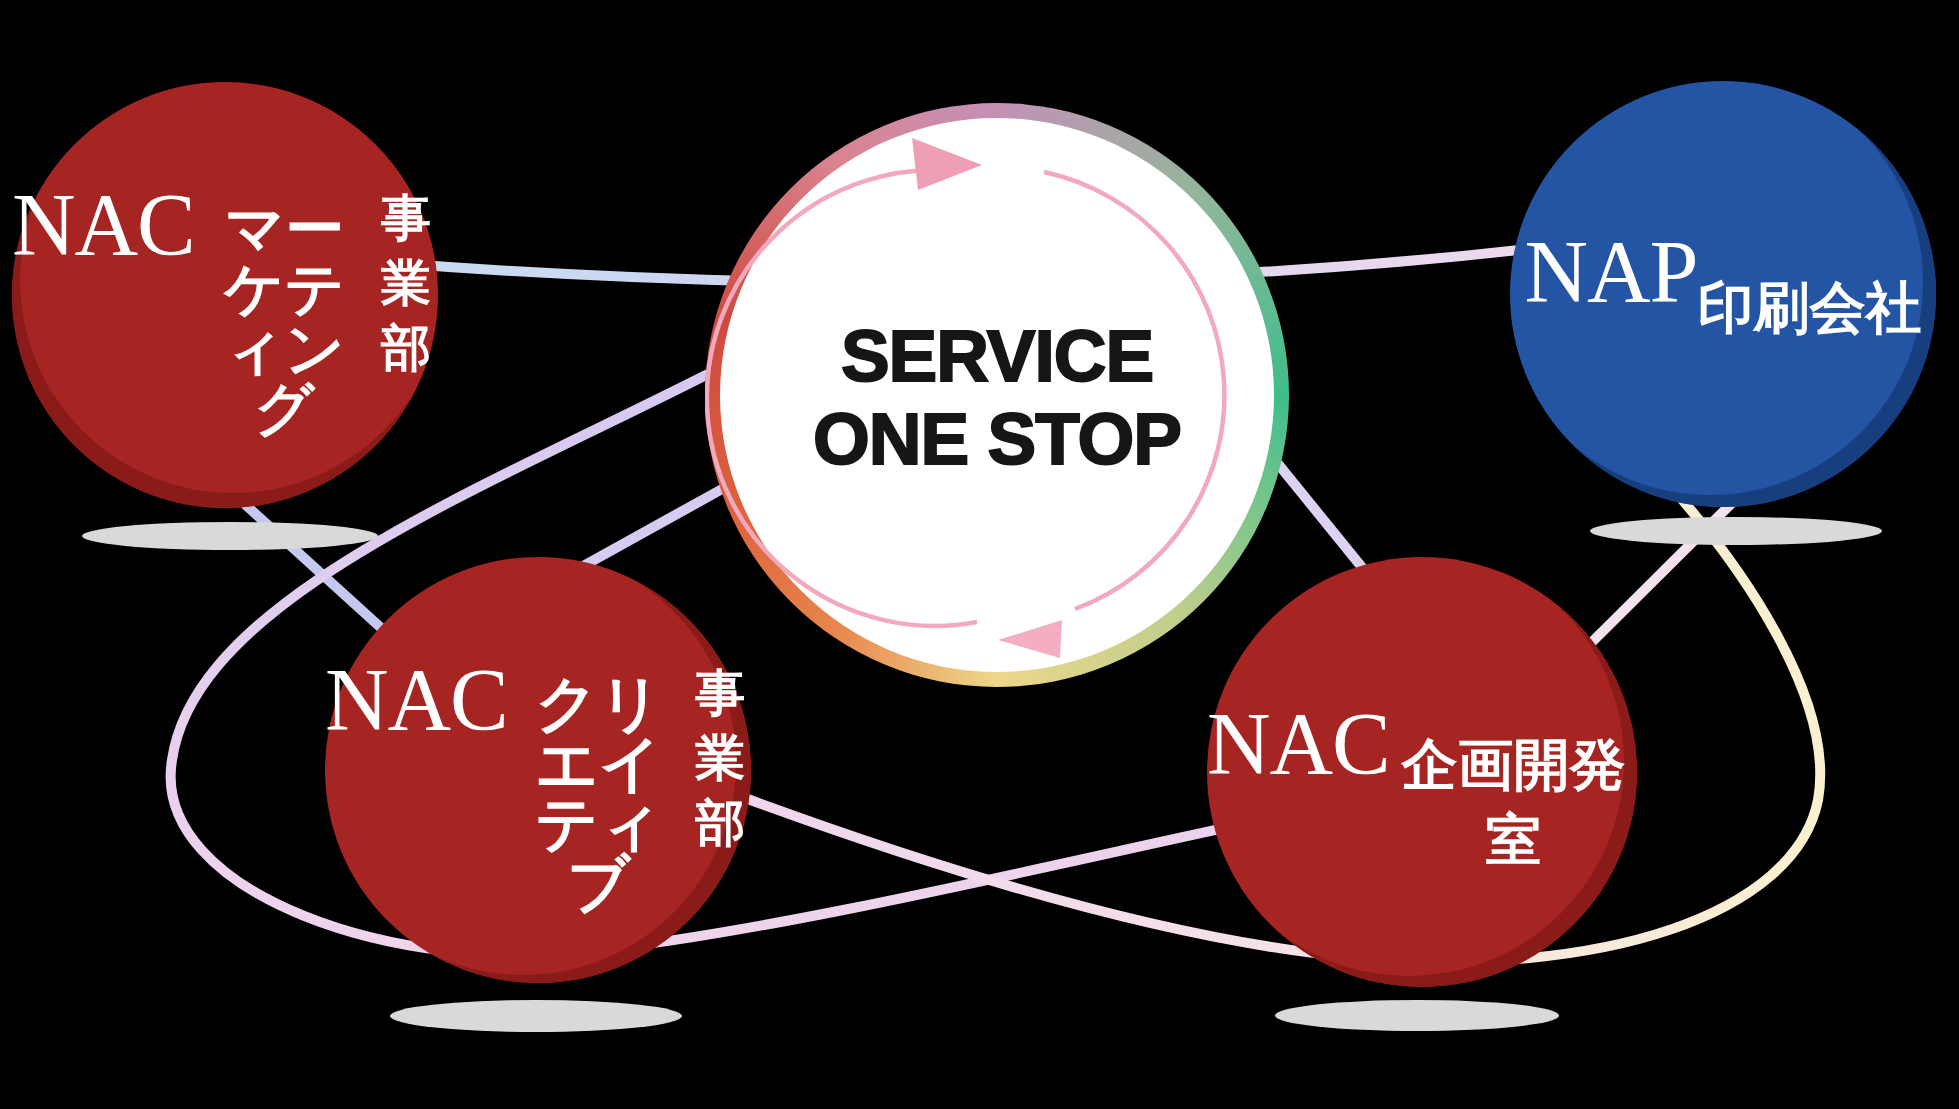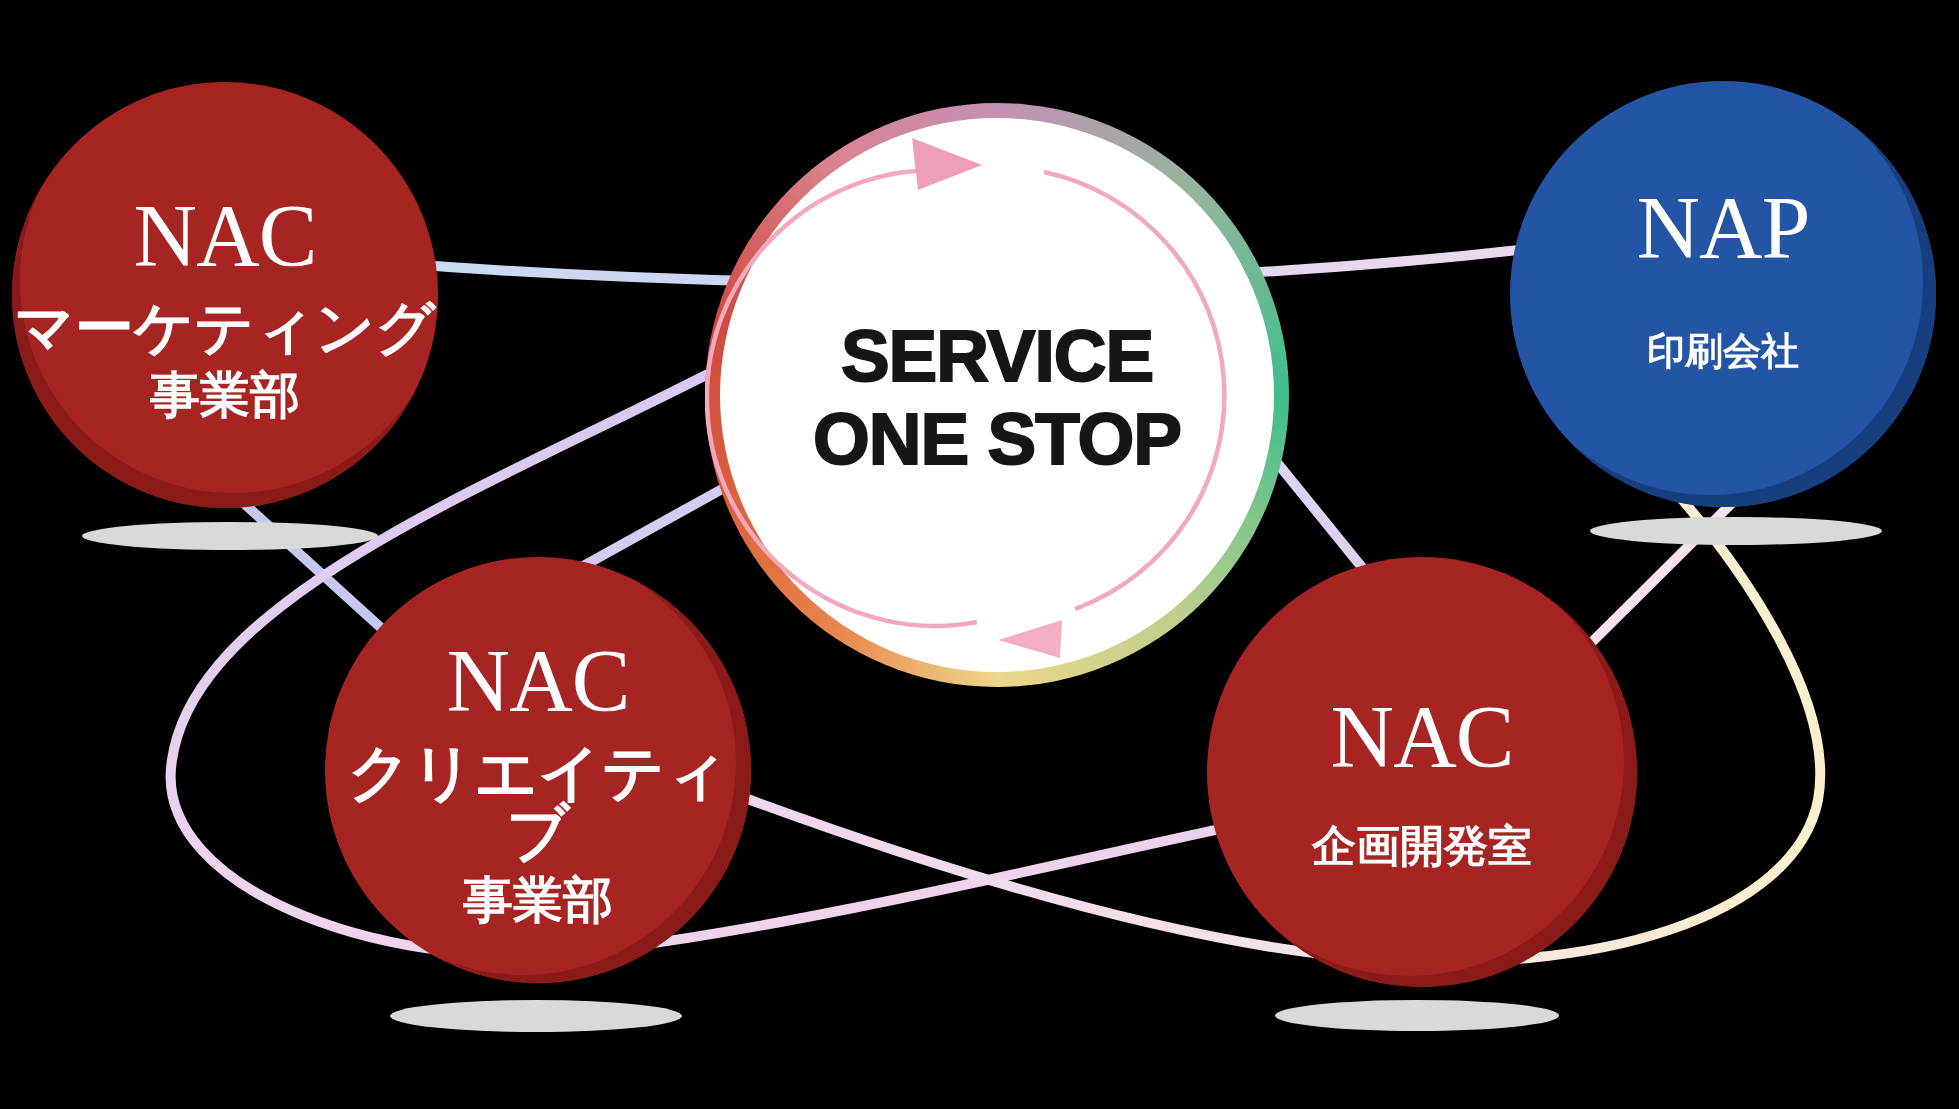--- a/index.html
+++ b/index.html
@@ -19,27 +19,27 @@
   .node-tr{left:1510px;top:81px;width:426px;height:426px;box-shadow:inset -13px -12px 0 var(--node-blue-shade);}
   .node-bl{left:325px;top:557px;width:426px;height:426px;box-shadow:inset -15px -8px 0 var(--node-red-shade);}
   .node-br{left:1207px;top:557px;width:430px;height:430px;box-shadow:inset -13px -11px 0 var(--node-red-shade);}
   .org{font-family:"Liberation Serif","DejaVu Serif",serif;font-weight:400;
        font-size:88px;line-height:88px;letter-spacing:-1px;}
   .dept{font-weight:700;}
   .node-tl .col{transform:translateY(15px);}
   .node-bl .col{transform:translateY(15px);}
   .node-tr .col{transform:translateY(-8px);}
   .node-br .col{transform:translateY(16px);}
-  .col{display:flex;flex-direction:column;align-items:center;}
+  .col{display:flex;flex-direction:row;align-items:flex-start;}
   .node-tl .dept1{font-size:59px;line-height:60px;margin-top:18px;}
   .node-tl .dept2{font-size:50px;line-height:65px;margin-top:5px;}
   .node-bl .dept1{font-size:62px;line-height:60px;margin-top:18px;}
   .node-bl .dept2{font-size:50px;line-height:65px;margin-top:5px;}
-  .node-tr .dept1{font-size:38px;line-height:75px;margin-top:42px;}
-  .node-br .dept1{font-size:44px;line-height:75px;margin-top:27px;}
+  .node-tr .dept1{font-size:56px;line-height:75px;margin-top:42px;}
+  .node-br .dept1{font-size:56px;line-height:75px;margin-top:27px;}
   .dept2:empty,.dept1:empty{display:none;}
   .hub{position:absolute;left:705px;top:103px;width:584px;height:584px;border-radius:50%;
        background:conic-gradient(from 0deg,
          #C490B6 0deg,#93B69B 45deg,#3EBD8C 90deg,#BFCE8C 140deg,#EDD78B 180deg,
          #E8854C 215deg,#DB5F3D 250deg,#CE4A3E 285deg,#D98390 325deg,#C490B6 360deg);}
   .hub-inner{position:absolute;left:15px;top:15px;width:554px;height:554px;border-radius:50%;
        background:#fff;display:flex;flex-direction:column;align-items:center;justify-content:center;}
   .hub-title{color:var(--title-text);font-weight:700;font-size:73px;line-height:83px;
        letter-spacing:-1px;-webkit-text-stroke:2px var(--title-text);transform:translateY(2px);}
   svg.hub-rotation{position:absolute;left:0;top:0;}

